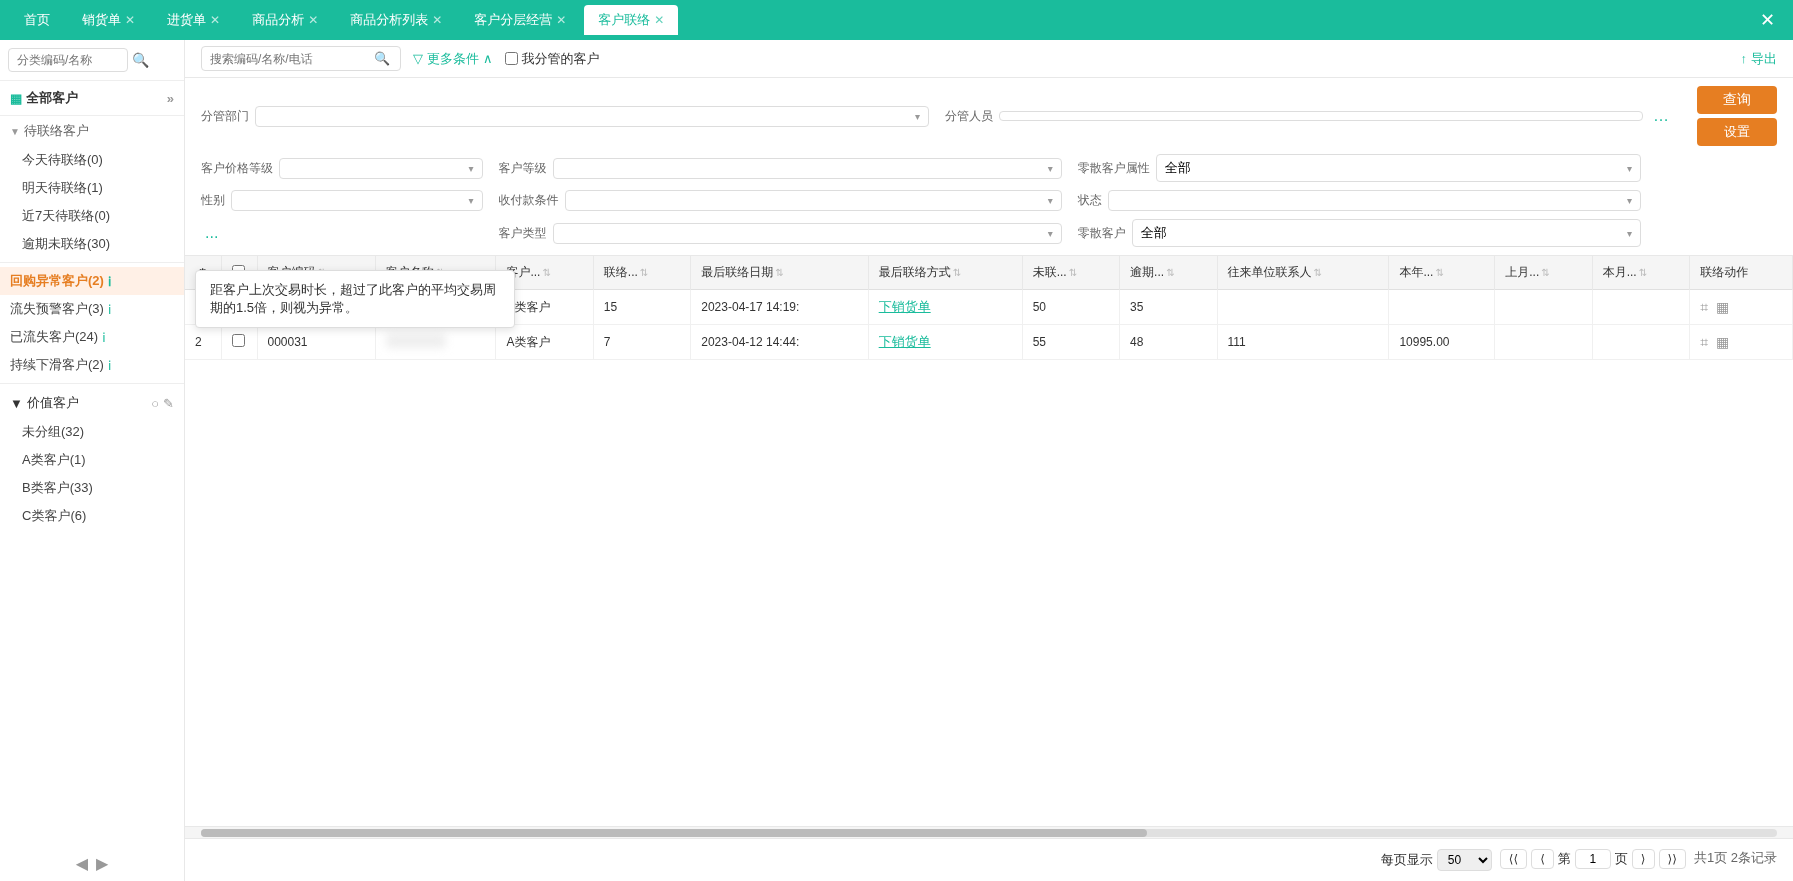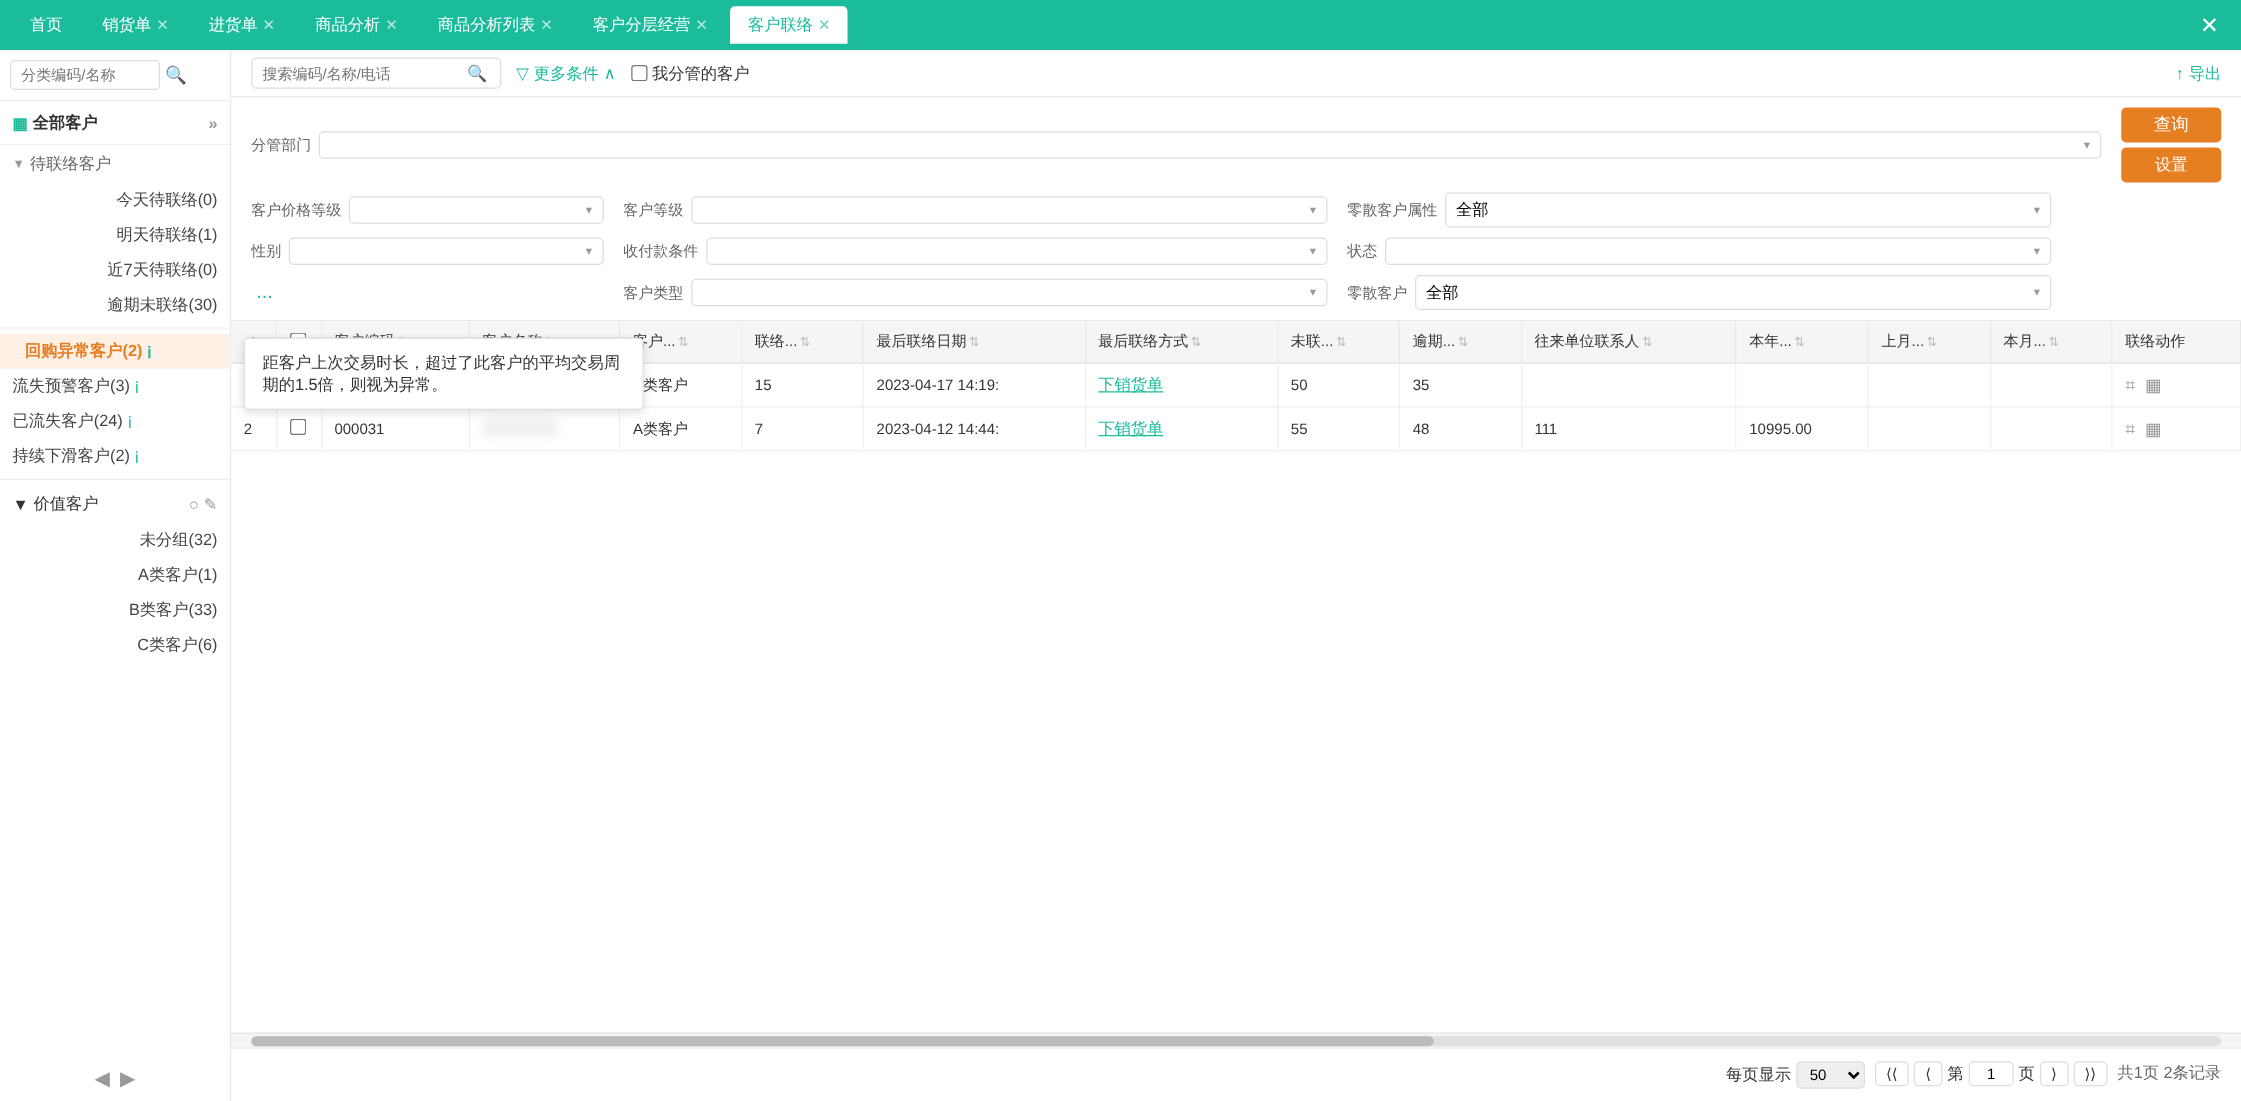--- a/index.html
+++ b/index.html
@@ -42,21 +42,21 @@
       color: #333; border-bottom: 1px solid #eee; gap: 4px;
     }
     .sidebar-header .icon-grid { color: #1abc9c; }
     .sidebar-header .collapse-icon { margin-left: auto; color: #999; cursor: pointer; }
     .sidebar-section-title {
       padding: 6px 10px; color: #666; font-size: 12px; cursor: pointer;
       display: flex; align-items: center; gap: 4px;
     }
     .sidebar-section-title .arrow { font-size: 10px; color: #999; }
     .sidebar-item {
-      padding: 5px 10px 5px 22px; color: #444; cursor: pointer; font-size: 12px; text-align: right;
+      padding: 5px 10px 5px 22px; color: #444; cursor: pointer; font-size: 12px;
     }
     .sidebar-item.active { background: #e8f8f5; color: #e67e22; font-weight: bold; }
     .sidebar-divider { height: 1px; background: #eee; margin: 4px 0; }
     .sidebar-section-title2 {
       padding: 6px 10px; color: #333; font-size: 12px; cursor: pointer;
       display: flex; align-items: center; gap: 4px;
     }
 
     
     .content-area { flex: 1; display: flex; flex-direction: column; overflow: hidden; position: relative; }
@@ -246,21 +246,21 @@
     </div>
     <div class="sidebar-item">
       <span>近7天待联络(0)</span>
     </div>
     <div class="sidebar-item">
       <span>逾期未联络(30)</span>
     </div>
 
     <div class="sidebar-divider"></div>
 
-    <div class="sidebar-item active" style="background:#fff0e6; color:#e67e22; display:flex; align-items:center; gap:4px; padding-left:20px;">
+    <div class="sidebar-item active" style="background:#fff0e6; color:#e67e22; display:flex; align-items:center; gap:4px; padding-left:10px;">
       <span>回购异常客户(2)</span>
       <span style="color:#1abc9c; cursor:pointer;">ℹ</span>
     </div>
     <div class="sidebar-item" style="display:flex; align-items:center; gap:4px; padding-left:10px;">
       <span>流失预警客户(3)</span>
       <span style="color:#1abc9c; cursor:pointer;">ℹ</span>
     </div>
     <div class="sidebar-item" style="display:flex; align-items:center; gap:4px; padding-left:10px;">
       <span>已流失客户(24)</span>
       <span style="color:#1abc9c; cursor:pointer;">ℹ</span>
@@ -324,20 +324,27 @@
 
     <div class="advanced-filters">
 
       <div class="filter-row">
         <div class="filter-field" style="flex:2;">
           <span class="filter-label">分管部门</span>
           <div class="filter-select">
             <span class="select-text"></span>
             <span class="arrow">▾</span>
           </div>
+        </div>
+        <div class="filter-field" style="flex:2; margin-right:8px;">
+          <span class="filter-label">分管人员</span>
+          <div class="filter-select" style="flex:1;">
+            <span class="select-text"></span>
+          </div>
+          <span class="dots-btn">…</span>
         </div>
         <div class="filter-actions">
           <button class="btn-query">查询</button>
           <button class="btn-settings">设置</button>
         </div>
       </div>
 
       <div class="filter-row">
         <div class="filter-field">
           <span class="filter-label">客户价格等级</span>

